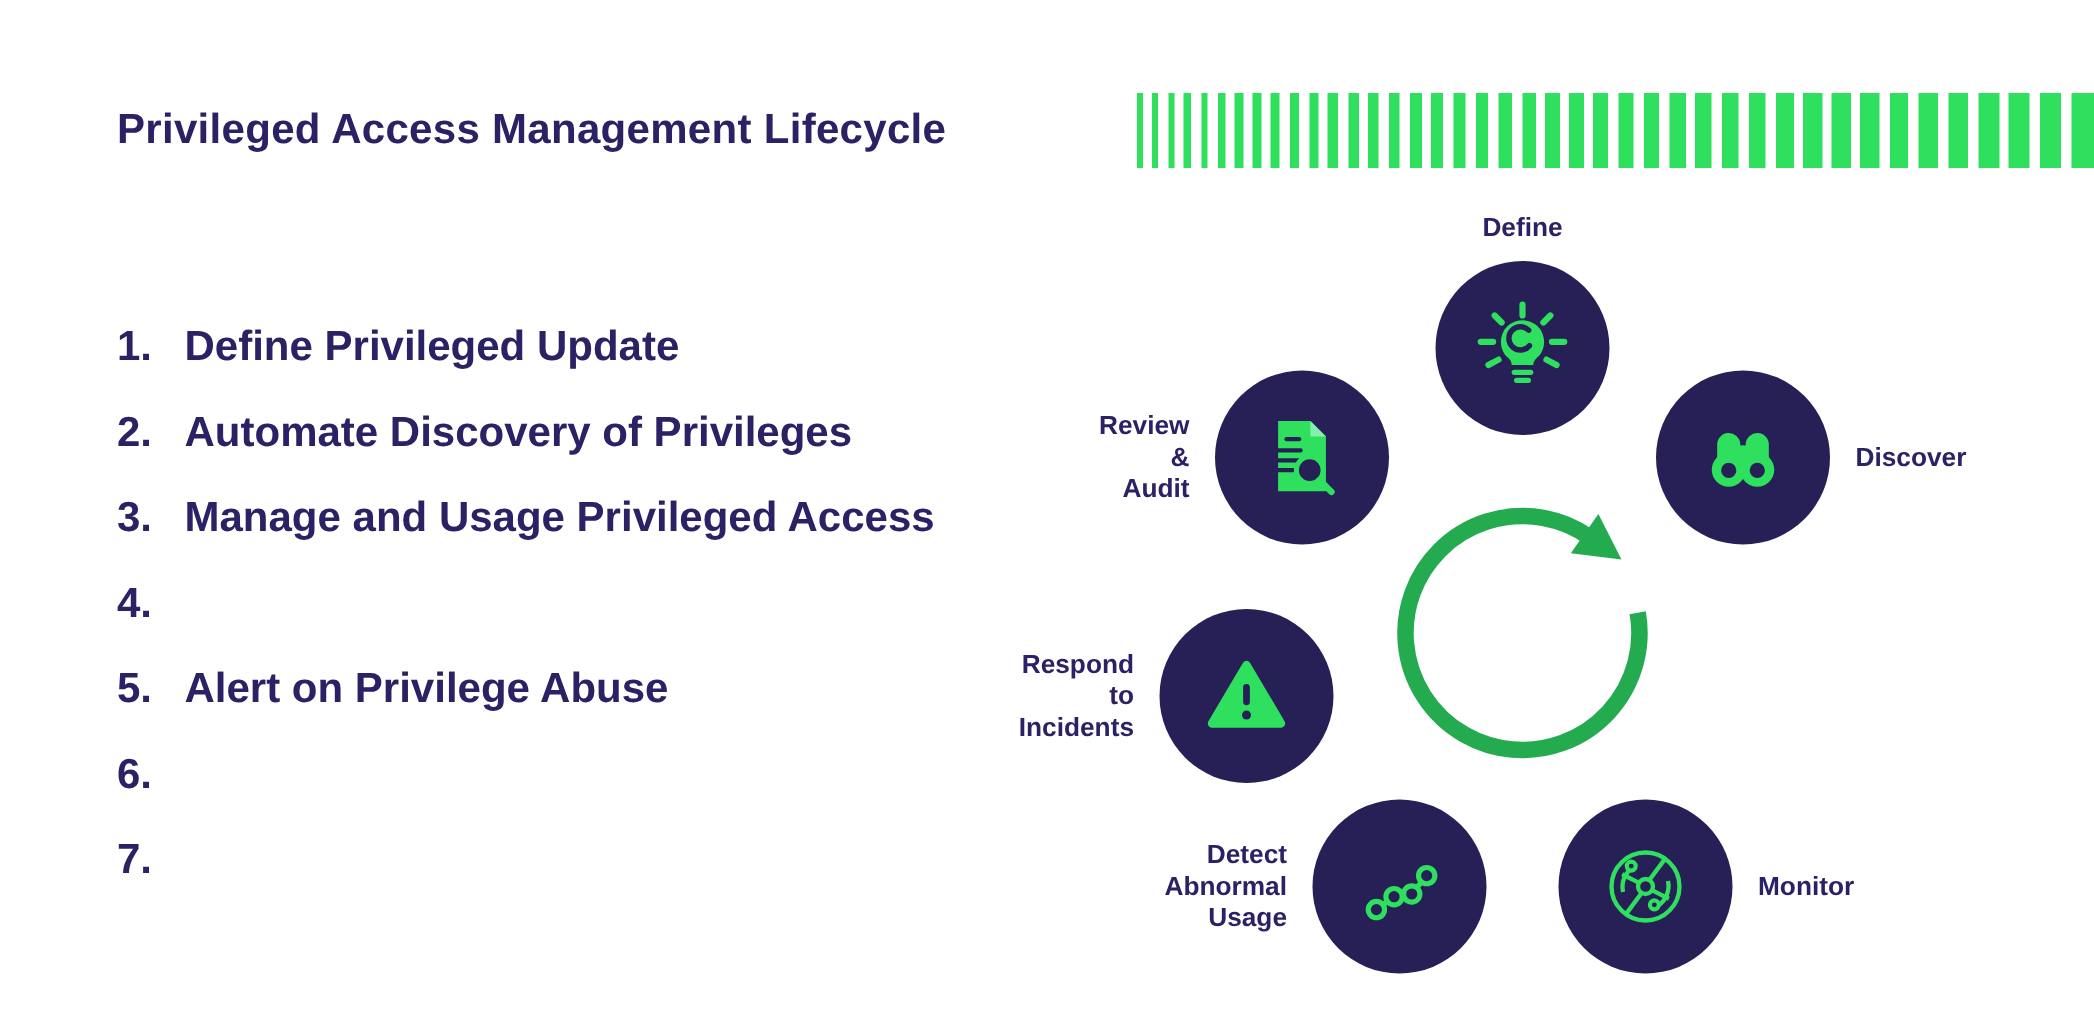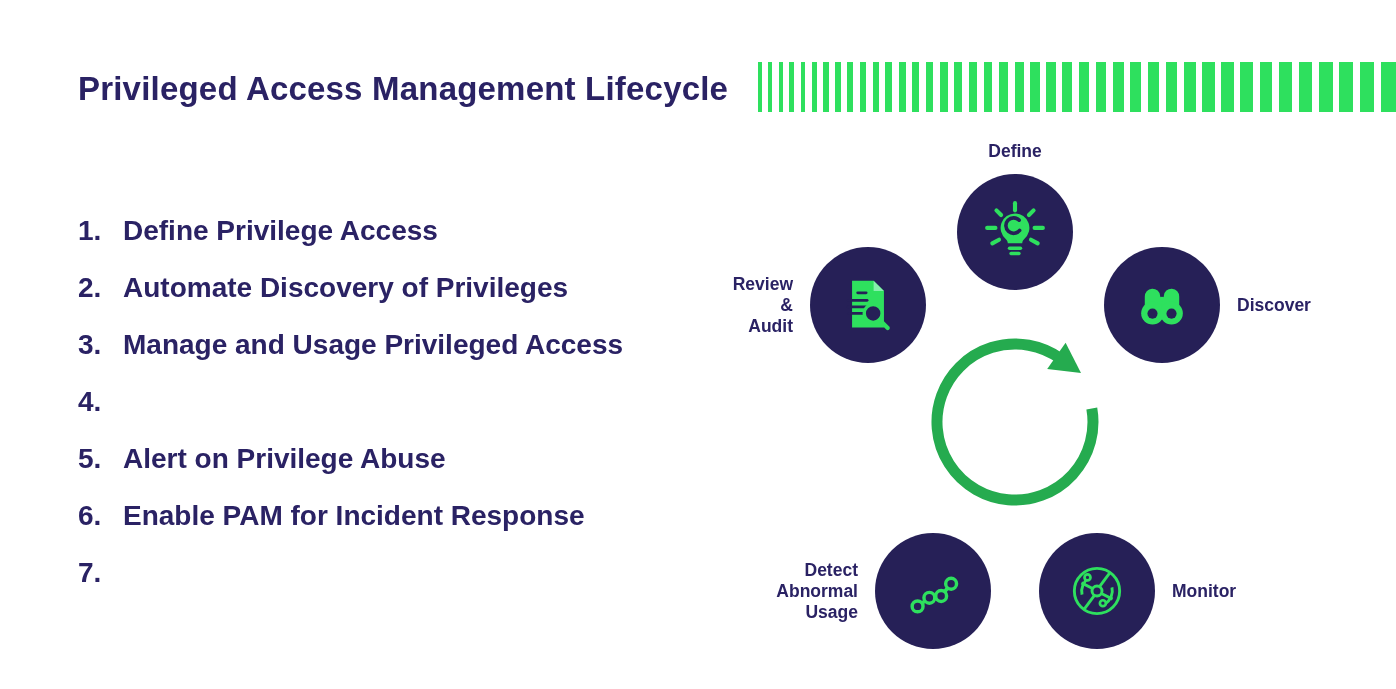--- a/index.html
+++ b/index.html
@@ -11,21 +11,21 @@
     --bg:#ffffff;
   }
   *{box-sizing:border-box;margin:0;padding:0;}
   html,body{width:1396px;height:689px;}
   body{
     position:relative;background:var(--bg);overflow:hidden;
     font-family:"Liberation Sans",sans-serif;color:var(--text);
   }
   .page-title{
     position:absolute;left:78px;top:70px;
-    font-size:33px;font-weight:700;letter-spacing:.2px;color:var(--text);
+    font-size:28px;font-weight:700;letter-spacing:.2px;color:var(--text);
   }
   
   .bar-strip{
     position:absolute;left:758px;right:0;top:62px;height:50px;
     display:flex;justify-content:space-between;align-items:stretch;
   }
   .bar{background:var(--green);height:100%;flex:0 0 auto;}
   
   .steps{
     position:absolute;left:78px;top:214px;list-style:none;
@@ -97,40 +97,39 @@
     <div class="bar" style="width: 13.4px;"></div>
     <div class="bar" style="width: 13.68px;"></div>
     <div class="bar" style="width: 13.95px;"></div>
     <div class="bar" style="width: 14.22px;"></div>
     <div class="bar" style="width: 14.5px;"></div>
   </div>
 
 <ol class="steps">
   <li>
     <span class="num">1.</span>
-    <span>Define Privilege Access</span>
+    <span>Define Privileged Update</span>
   </li>
   <li>
     <span class="num">2.</span>
     <span>Automate Discovery of Privileges</span>
   </li>
   <li>
     <span class="num">3.</span>
     <span>Manage and Usage Privileged Access</span>
   </li>
   <li>
     <span class="num">4.</span>
   </li>
   <li>
     <span class="num">5.</span>
     <span>Alert on Privilege Abuse</span>
   </li>
   <li>
     <span class="num">6.</span>
-    <span>Enable PAM for Incident Response</span>
   </li>
   <li>
     <span class="num">7.</span>
   </li>
 </ol>
 
 <div class="diagram">
 
   <svg class="cycle-arrow" viewBox="0 0 200 200">
     <path d="M176.8 86.5 A78 78 0 1 1 144.7 36.1" fill="none" stroke="var(--arrow-green)" stroke-width="11"></path>
@@ -204,20 +203,31 @@
           <path d="M26.6 29 L14.8 23"></path>
           <path d="M37.4 35 L49.2 41"></path>
         </g>
         <circle cx="21.5" cy="17" r="3.3" fill="var(--navy)" stroke="var(--green)" stroke-width="3"></circle>
         <circle cx="38.5" cy="45.5" r="3.3" fill="var(--navy)" stroke="var(--green)" stroke-width="3"></circle>
       </svg>
     </div>
     <div class="node-label label-right">Monitor</div>
   </div>
 
+  <div class="node-wrap" style="left:773px;top:406px;">
+    <div class="node-circle">
+      <svg width="60" height="60" viewBox="0 0 64 64">
+        <path d="M32 10 L56.5 51.5 H7.5 Z" fill="var(--green)" stroke="var(--green)" stroke-width="6" stroke-linejoin="round"></path>
+        <rect x="29.6" y="23.5" width="4.8" height="15" rx="2.4" fill="var(--navy)"></rect>
+        <circle cx="32" cy="45.5" r="3.2" fill="var(--navy)"></circle>
+      </svg>
+    </div>
+    <div class="node-label label-left">Respond to
+Incidents</div>
+  </div>
 
   <div class="node-wrap" style="left:810px;top:247px;">
     <div class="node-circle">
       <svg width="60" height="60" viewBox="0 0 64 64">
         <path d="M15 6 H38 L49 17 V56 H15 Z" fill="var(--green)"></path>
         <path d="M38 6 L49 17 H38 Z" fill="var(--fold-green)"></path>
         <g stroke="var(--navy)" stroke-width="3" stroke-linecap="round">
           <path d="M21 19 H30"></path>
           <path d="M11 27 H31"></path>
           <path d="M11 34 H31"></path>

